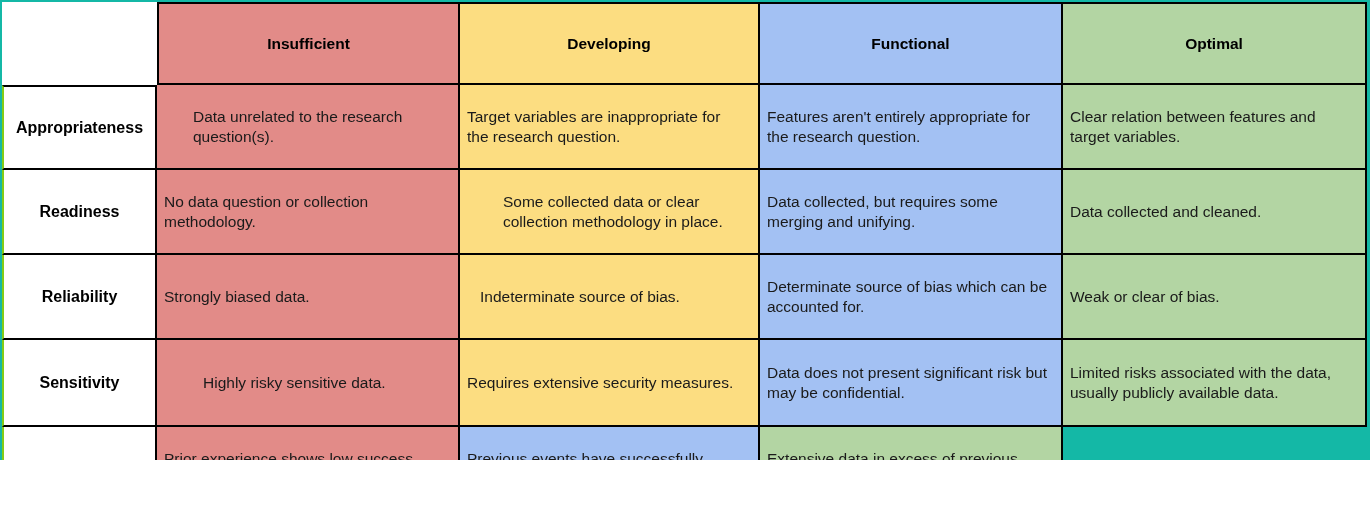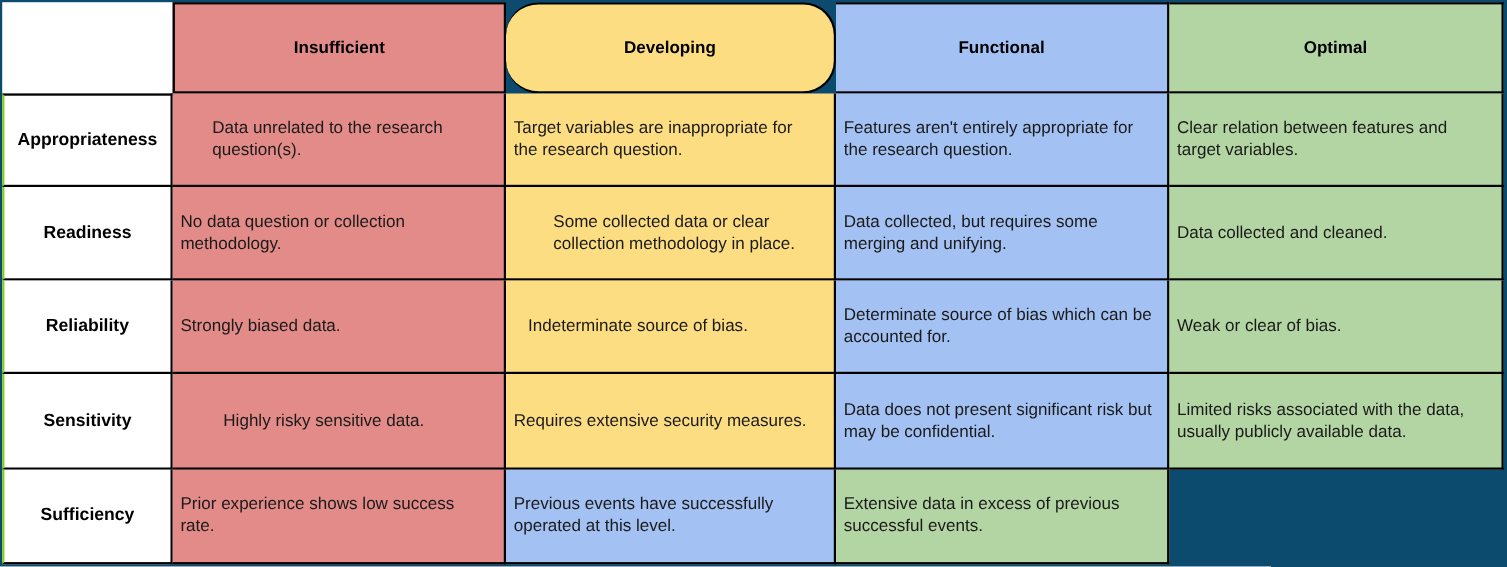--- a/index.html
+++ b/index.html
@@ -3,22 +3,22 @@
 <meta charset="utf-8">
 <style>
   html, body {
     margin: 0;
     padding: 0;
     background: #ffffff;
   }
   .stage {
     position: relative;
     width: 1370px;
-    height: 515px;
-    background: #0c4a6e;
+    height: 460px;
+    background: #14b8a6;
     overflow: hidden;
     font-family: "Liberation Sans", sans-serif;
     color: #1a1a1a;
   }
   .rubric {
     position: absolute;
     left: 2px;
     top: 2px;
     display: grid;
     grid-template-columns: 155px 303px 300px 303px 304px;
@@ -73,21 +73,21 @@
   }
 </style>
 </head>
 <body>
 
 <div class="stage">
   <div class="rubric">
 
     <div class="c corner"></div>
     <div class="c head first" style="background: rgb(226, 139, 136);">Insufficient</div>
-    <div class="c head" style="background: rgb(252, 221, 129); border-radius: 30px;">Developing</div>
+    <div class="c head" style="background: rgb(252, 221, 129);">Developing</div>
     <div class="c head" style="background: rgb(163, 193, 243);">Functional</div>
     <div class="c head" style="background: rgb(179, 213, 163);">Optimal</div>
 
     <div class="c rlabel first">Appropriateness</div>
     <div class="c cell" style="background: rgb(226, 139, 136); padding-left: 36px;">Data unrelated to the research question(s).</div>
     <div class="c cell" style="background: rgb(252, 221, 129);">Target variables are inappropriate for the research question.</div>
     <div class="c cell" style="background: rgb(163, 193, 243);">Features aren't entirely appropriate for the research question.</div>
     <div class="c cell" style="background: rgb(179, 213, 163);">Clear relation between features and target variables.</div>
 
     <div class="c rlabel">Readiness</div>

